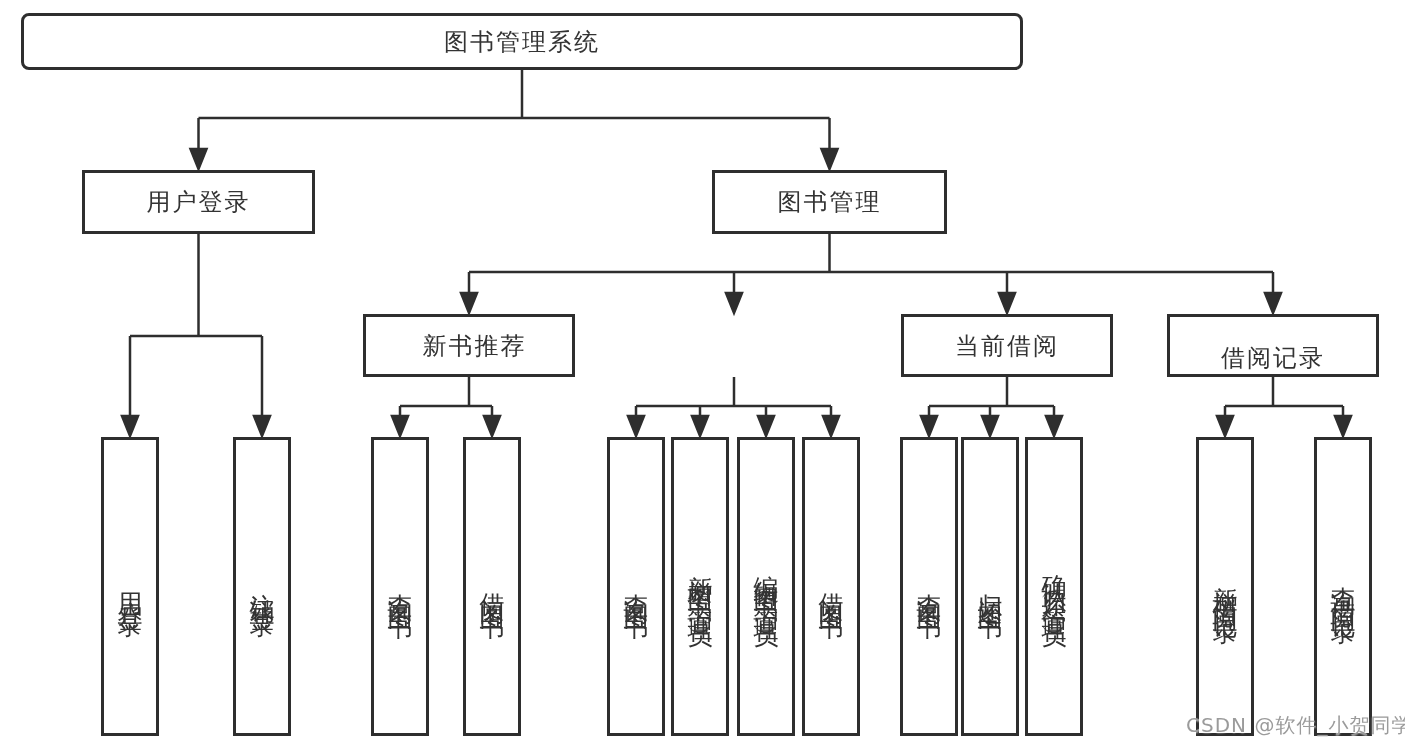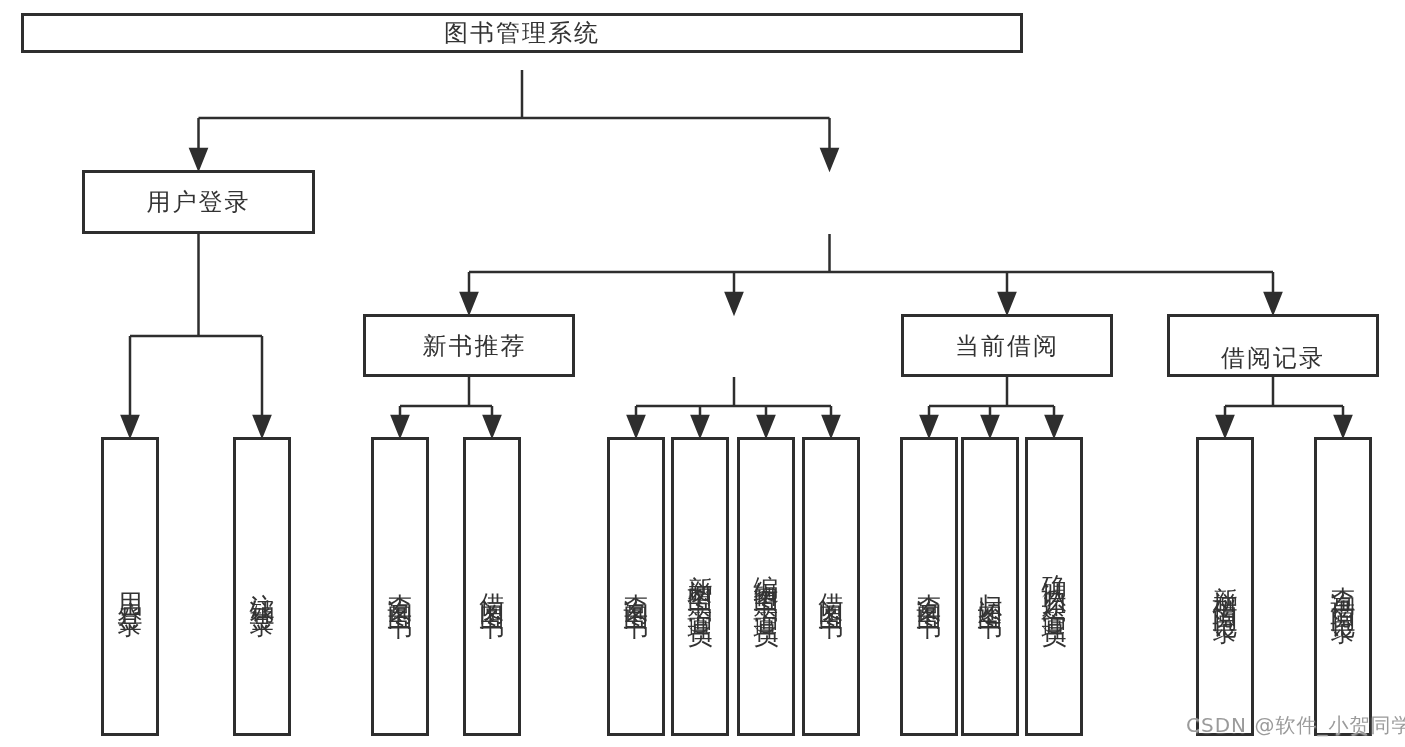--- a/index.html
+++ b/index.html
@@ -33,21 +33,21 @@
     color: #333333;
   }
   .vlabel {
     writing-mode: vertical-rl;
     text-orientation: mixed;
     font-size: 25px;
     line-height: 1;
     letter-spacing: 7px;
     color: #333333;
   }
-  .root-box   { left: 21px;   top: 13px;  width: 1002px; height: 40px; }
+  .root-box   { left: 21px;   top: 13px;  width: 1002px; height: 57px; border-radius: 8px; }
   .l2-a       { left: 82px;   top: 170px; width: 233px;  height: 64px; }
   .l2-b       { left: 712px;  top: 170px; width: 235px;  height: 64px; }
   .l3         { top: 314px; height: 63px; width: 212px; }
   .l3-0 { left: 363px; padding-left: 11px; }
   .l3-1 { left: 628px; }
   .l3-2 { left: 901px; }
   .l3-3 { left: 1167px; align-items: flex-end; }
   .leaf { top: 437px; height: 299px; width: 58px; }
   .leaf-0  { left: 101px; }
   .leaf-1  { left: 233px; }
@@ -157,20 +157,23 @@
     </g>
   </svg>
 
   <div class="node root-box">
     <span class="hlabel">图书管理系统</span>
   </div>
 
   <div class="node l2-a">
     <span class="hlabel">用户登录</span>
   </div>
+  <div class="node l2-b">
+    <span class="hlabel">图书管理</span>
+  </div>
 
   <div class="node l3 l3-0">
     <span class="hlabel">新书推荐</span>
   </div>
   <div class="node l3 l3-2">
     <span class="hlabel">当前借阅</span>
   </div>
   <div class="node l3 l3-3">
     <span class="hlabel">借阅记录</span>
   </div>

